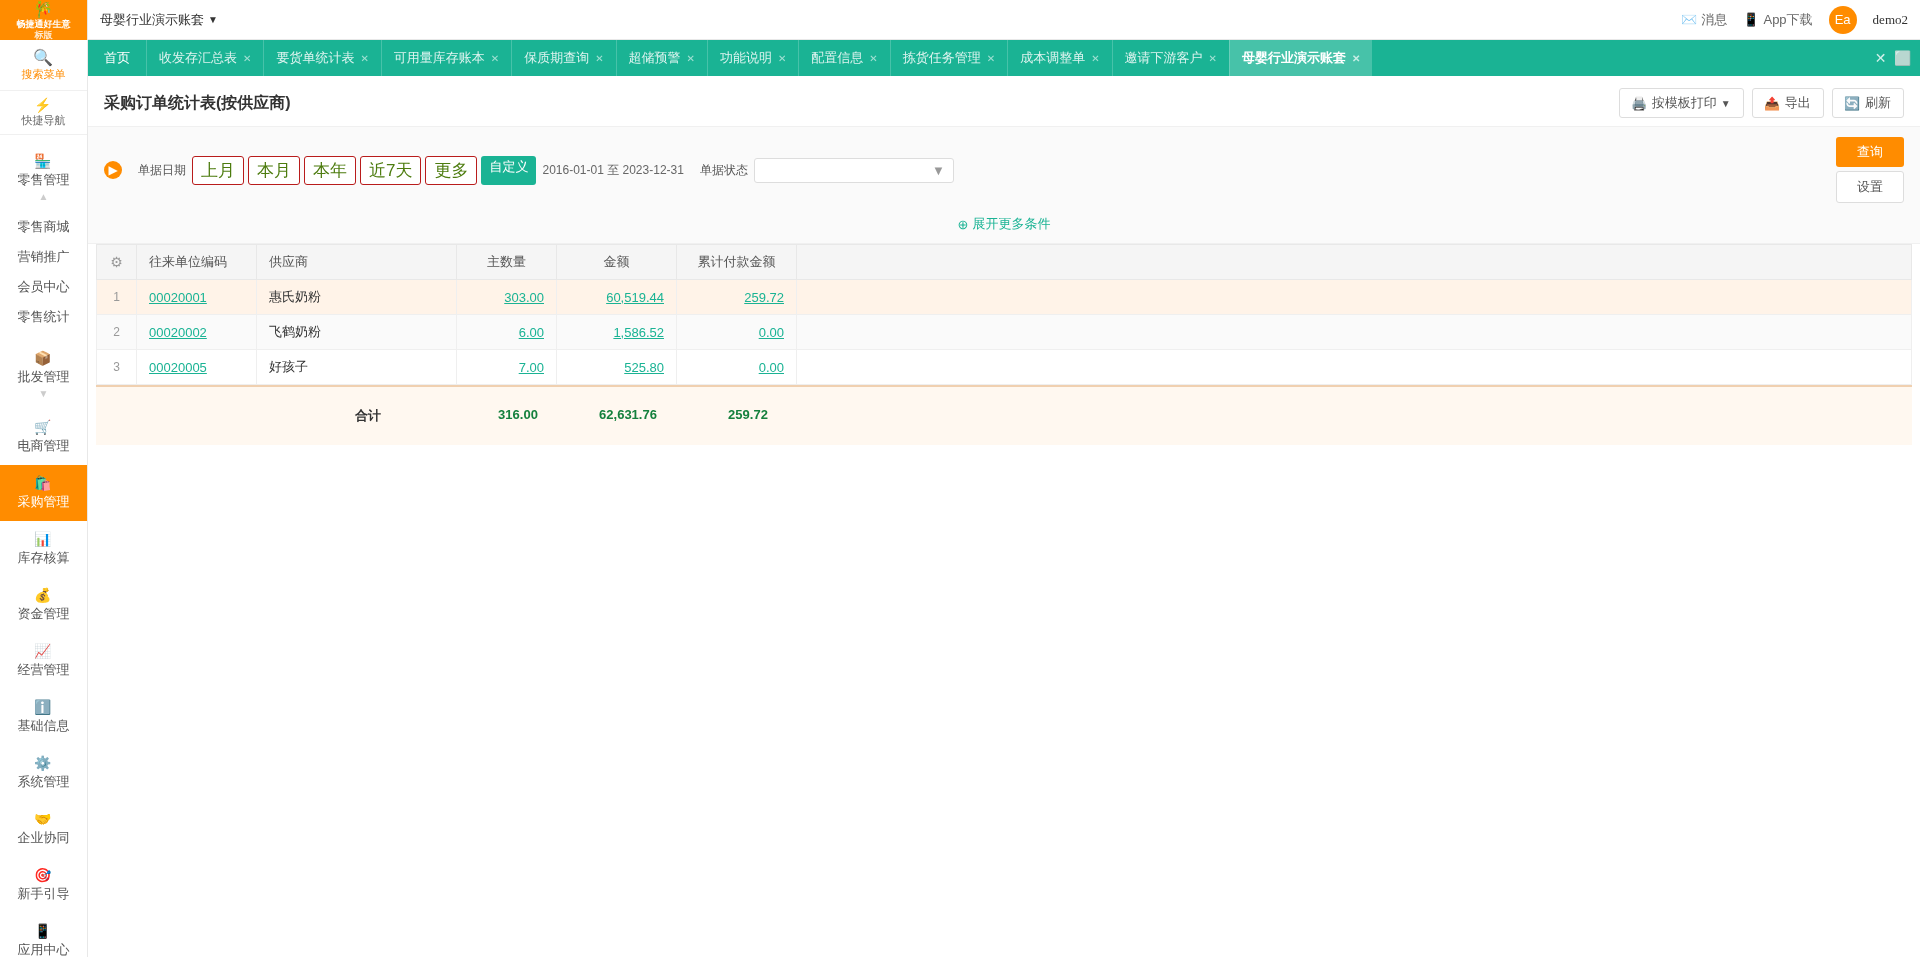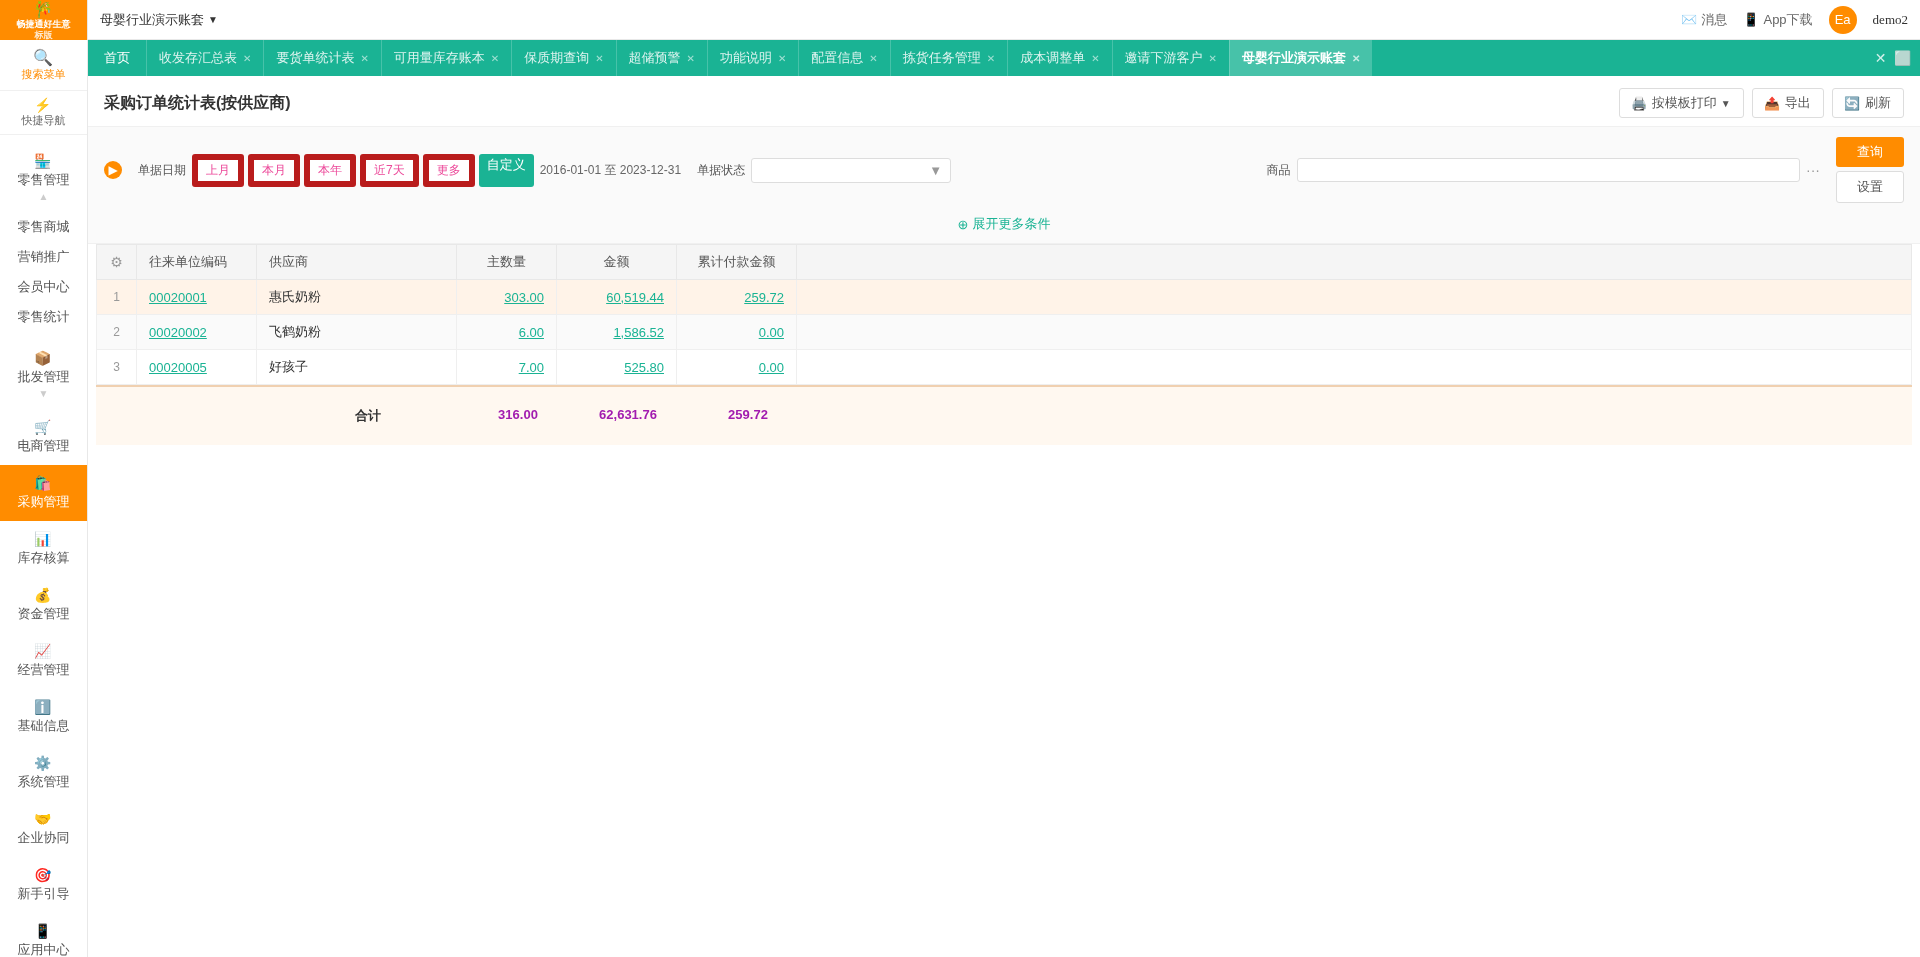--- a/index.html
+++ b/index.html
@@ -248,26 +248,26 @@
       color: #555;
       font-size: 12px;
       white-space: nowrap;
     }
     .filter-date-options {
       display: flex;
       gap: 4px;
     }
     .date-option {
       padding: 2px 8px;
-      border: 6px solid #b91c1c;
+      border: 1px solid #b91c1c;
       border-radius: 3px;
       background: white;
-      color: #ec4899;
-      cursor: pointer;
-      font-size: 12px;
+      color: #4d7c0f;
+      cursor: pointer;
+      font-size: 17px;
     }
     .date-tag {
       padding: 2px 8px;
       border-radius: 3px;
       background: #1ab394;
       color: white;
       cursor: pointer;
       font-size: 13px;
     }
     .filter-date-range {
@@ -387,21 +387,21 @@
       padding: 20px 12px;
     }
     .footer-label {
       width: 160px;
       font-weight: bold;
       color: #333;
       text-align: center;
     }
     .footer-val {
       font-weight: bold;
-      color: #a21caf;
+      color: #15803d;
       text-align: left;
     }
 
     .expand-icon {
       color: white;
       background: #ff8c00;
       border: none;
       border-radius: 50%;
       width: 18px;
       height: 18px;
@@ -659,25 +659,20 @@
         </div>
 
         <div class="filter-status-group">
           <span class="filter-label">单据状态</span>
           <div class="filter-select">
             <span></span>
             <span style="margin-left:auto; color:#999">▼</span>
           </div>
         </div>
 
-        <div class="filter-goods-group">
-          <span class="filter-label">商品</span>
-          <input class="filter-input" type="text" style="">
-          <span style="color:#999; cursor:pointer; font-size:14px">···</span>
-        </div>
 
         <div class="query-actions">
           <button class="btn-query">查询</button>
           <button class="btn-setting">设置</button>
         </div>
       </div>
 
       <div class="filter-row2">
         <div class="filter-more-btn">
           <span>⊕</span>

